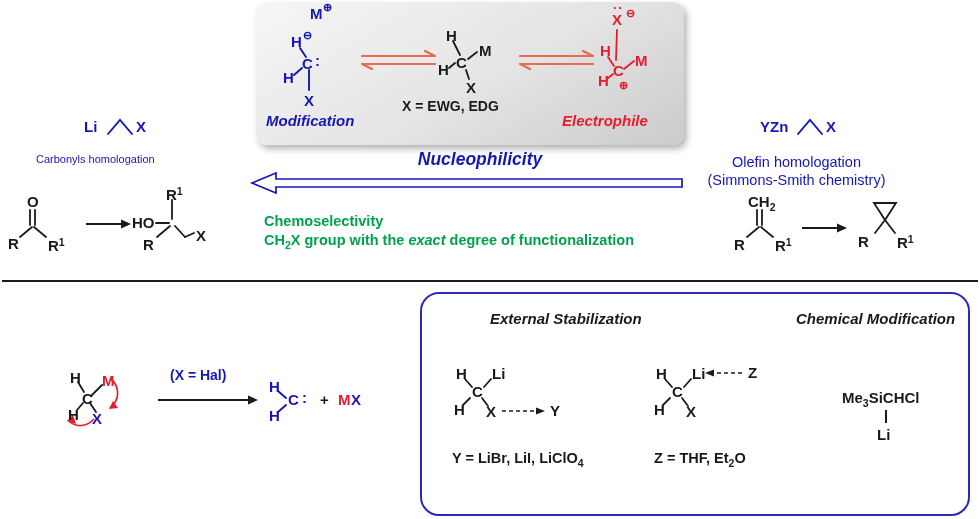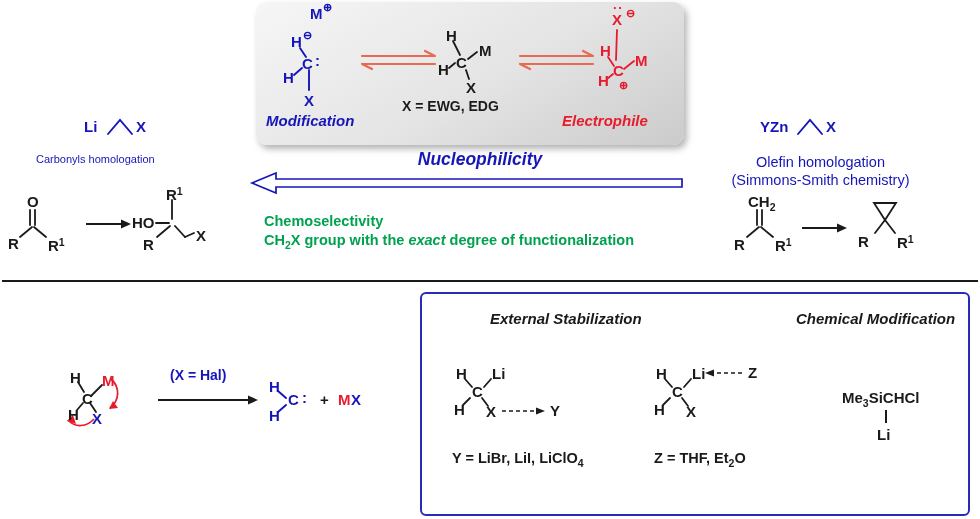--- a/index.html
+++ b/index.html
@@ -20,21 +20,21 @@
   .bond-red line,.bond-red path{stroke:var(--red);stroke-width:1.8;stroke-linecap:round;fill:none}
   .harpoon path{stroke:var(--orange);stroke-width:2.2;stroke-linecap:round;fill:none}
   .rxn line{stroke:var(--ink);stroke-width:1.8}
   .rxn polygon{fill:var(--ink);stroke:none}
   .dashed line{stroke:var(--ink);stroke-width:1.6;stroke-dasharray:4 3}
   .dashed polygon{fill:var(--ink);stroke:none}
   .curved path{stroke:var(--red);stroke-width:1.7;fill:none}
   .curved polygon{fill:var(--red);stroke:none}
   .hollow polygon{fill:#ffffff;stroke:var(--blue);stroke-width:1.7}
   .panel{border-radius:11px;background:linear-gradient(150deg,#f6f6f6 0%,#e4e4e4 55%,#cbcbcb 100%);box-shadow:3px 4px 6px rgba(90,90,90,.45)}
-  .bluebox{border:2px solid var(--box_border);border-radius:6px;background:#fff}
+  .bluebox{border:2px solid var(--box_border);border-radius:19px;background:#fff}
   .rule{background:var(--ink)}
 </style>
 </head>
 <body>
 
 <div id="canvas" style="position:relative;width:980px;height:519px">
 
   <div class="abs panel" style="left:256px;top:2px;width:428px;height:143px">
 
     <div class="struct" style="left:24px;top:4px;width:85px;height:104px">
@@ -139,21 +139,21 @@
     <span class="atom ink" style="left:64px;top:42px">X</span>
   </div>
 
   <div class="struct" style="left:760px;top:112px;width:100px;height:28px">
     <svg class="abs bond-blue" style="left:0;top:0" width="100" height="28">
       <polyline points="38,22 50,8 62,22"></polyline>
     </svg>
     <span class="atom blue" style="left:0;top:7px">YZn</span>
     <span class="atom blue" style="left:66px;top:7px">X</span>
   </div>
-  <div class="txt blue" style="left:718px;top:153px;width:205px;text-align:center;font-size:14.5px">
+  <div class="txt blue" style="left:694px;top:153px;width:205px;text-align:center;font-size:14.5px">
     <div>Olefin homologation</div>
     <div>(Simmons-Smith chemistry)</div>
   </div>
 
   <div class="struct" style="left:732px;top:194px;width:75px;height:62px">
     <svg class="abs bond-ink" style="left:0;top:0" width="75" height="62">
       <line x1="25" y1="16" x2="25" y2="31"></line>
       <line x1="30" y1="16" x2="30" y2="31"></line>
       <line x1="27" y1="33" x2="15" y2="43"></line>
       <line x1="29" y1="33" x2="41" y2="43"></line>

